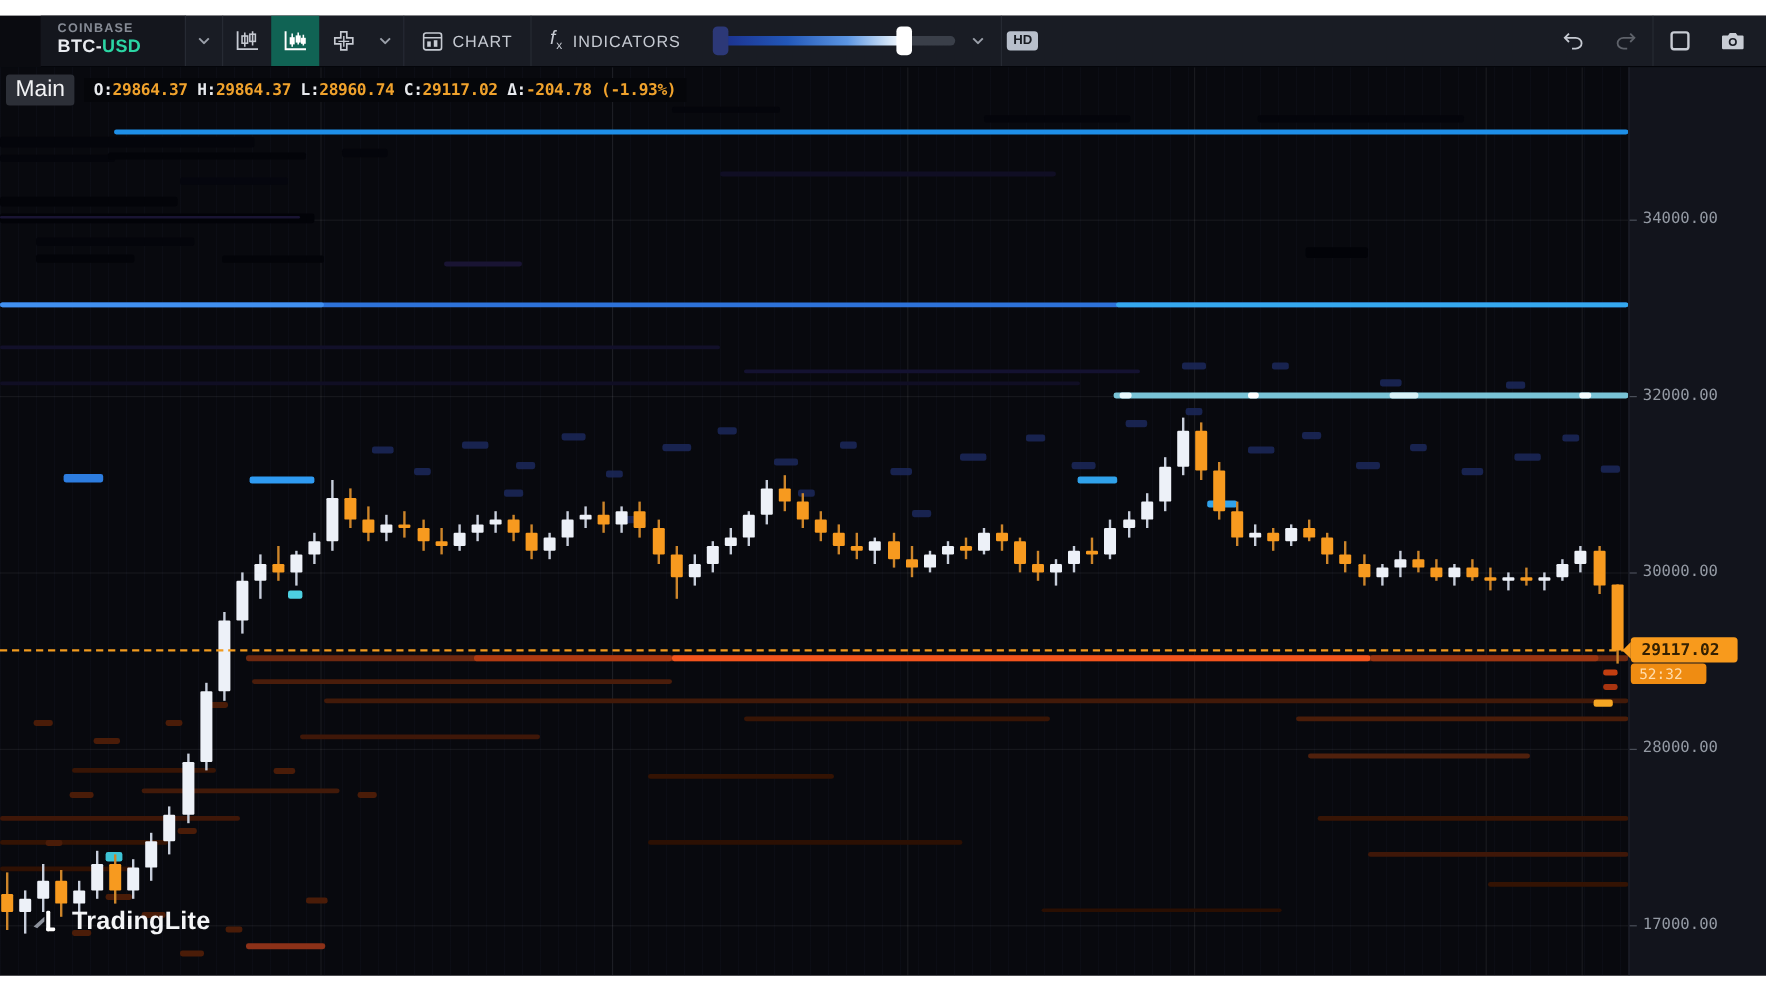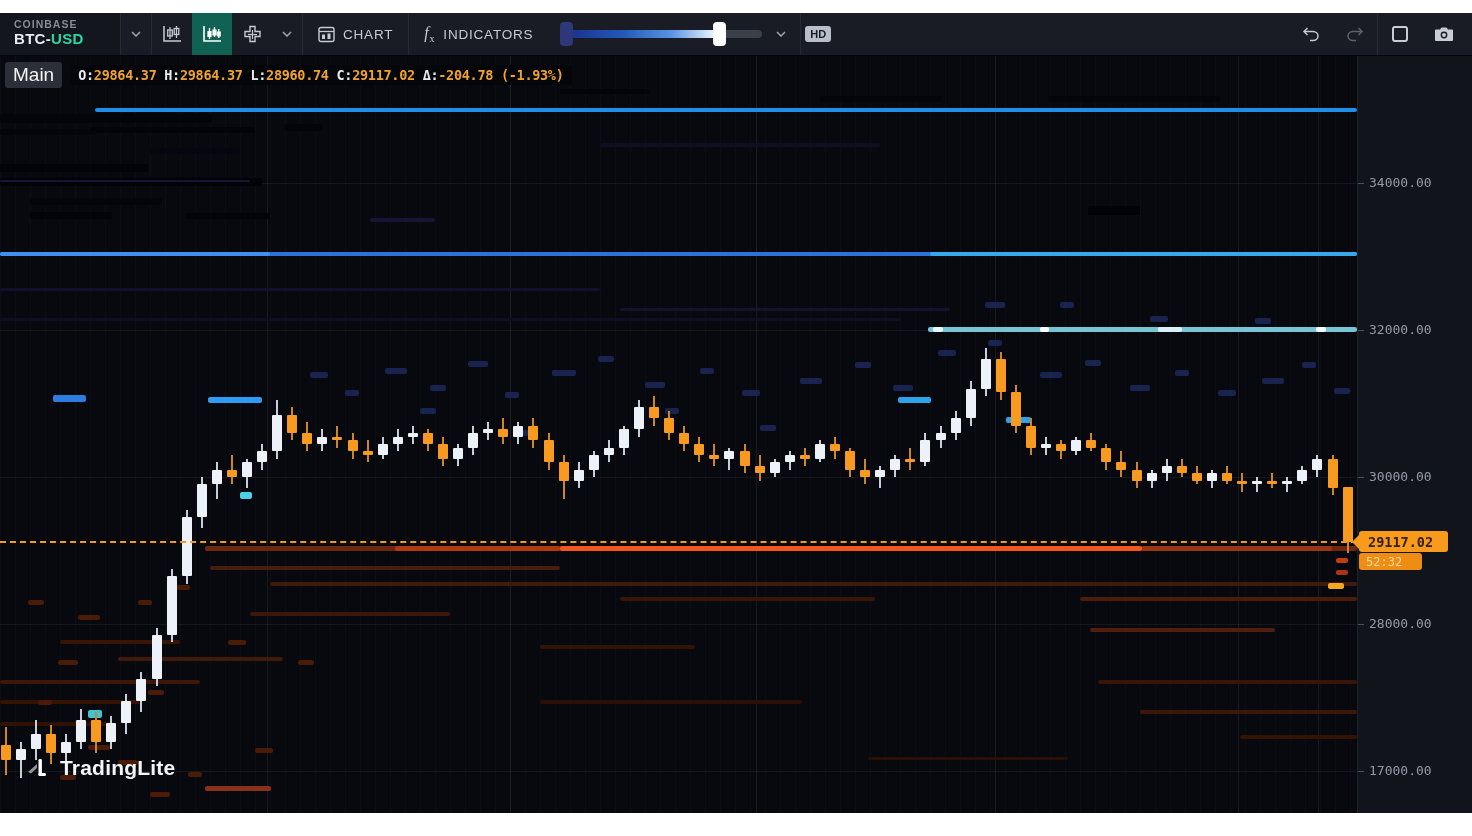--- a/index.html
+++ b/index.html
@@ -3,36 +3,36 @@
 <meta charset="utf-8">
 <style>
   * { margin:0; padding:0; box-sizing:border-box; }
   html,body { width:1472px; height:836px; background:#ffffff; overflow:hidden;
               font-family:"Liberation Sans", sans-serif; }
   .window { position:absolute; left:0; top:13px; width:1472px; height:800px;
             background:#0a0b10; overflow:hidden; }
 
   
   .toolbar { position:relative; height:43px; background:#191c24; display:flex; align-items:stretch;
-             border-bottom:1px solid #04050a; color:#c6cad2; }
+             border-bottom:1px solid #04050a; color:#c6cad2;margin-left:34px; }
   .symbol-block { width:121px; background:#14161d; border-right:1px solid #262a33;
                   padding:5px 0 0 14px; cursor:pointer; }
   .exchange { font-size:10.5px; letter-spacing:1px; color:#868b95; font-weight:bold; }
   .pair { font-size:15px; font-weight:bold; color:#e9ebf0; margin-top:0px; letter-spacing:.3px; }
   .pair .quote { color:#2bd5a3; }
   .tf-group { display:flex; align-items:stretch; margin-left:6px; }
   .tf-btn { padding:0 12px; display:flex; align-items:center; font-size:14.5px; cursor:pointer; }
   .tf-btn.active { background:#106354; color:#eafef8; }
   .chev-btn { width:30px; display:flex; align-items:center; justify-content:center; cursor:pointer; }
   .vsep { width:1px; background:#262a33; }
   .icon-btn { width:40px; display:flex; align-items:center; justify-content:center; cursor:pointer; }
   .icon-btn.active { background:#106354; }
   .txt-btn { display:flex; align-items:center; gap:8px; padding:0 15px; font-size:13.5px;
              letter-spacing:.8px; cursor:pointer; white-space:nowrap; }
-  .fx { font-family:Liberation Serif, serif; font-style:italic; font-size:16px; }
+  .fx { font-family:Liberation Sans, sans-serif; font-style:italic; font-size:16px; }
   .fx sub { font-size:10px; font-style:normal; }
   .slider-wrap { display:flex; align-items:center; margin-left:14px; }
   .slider { position:relative; width:200px; height:8px; border-radius:4px;
             background:linear-gradient(90deg,#1b2d8a 0%,#2257b8 30%,#5b95e2 55%,#cfe2f7 72%,#ffffff 79%,#3a3f49 79%,#3a3f49 100%); }
   .slider-capL { position:absolute; left:-2px; top:-8px; width:13px; height:24px; border-radius:4px; background:#2c3877; }
   .slider-handle { position:absolute; left:calc(79% - 7px); top:-8px; width:13px; height:24px;
                    border-radius:4px; background:#ffffff; cursor:grab; }
   .hd-badge { align-self:center; margin:0 4px; background:#b8bfcb; color:#181b22; font-weight:bold;
               font-size:11px; padding:2px 5px; border-radius:3px; cursor:pointer; }
   .right-group { margin-left:auto; display:flex; align-items:stretch; }

